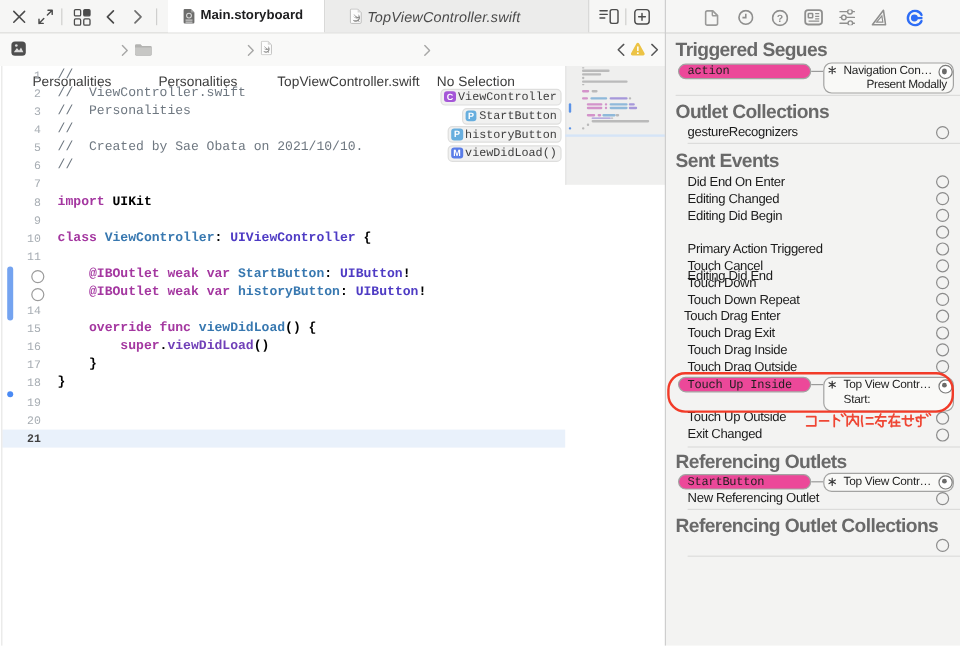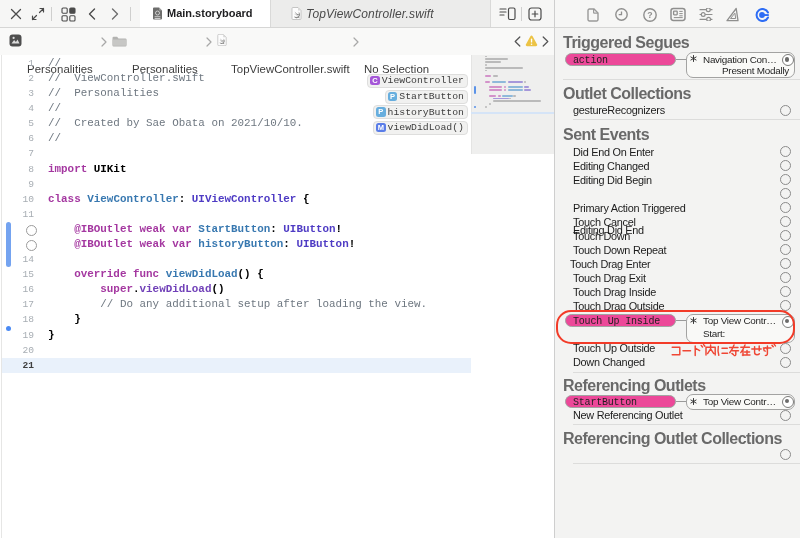--- a/index.html
+++ b/index.html
@@ -212,21 +212,20 @@
 </span>
 <span class="kw">import</span> UIKit
 
 <span class="kw">class</span> <span class="pvar">ViewController</span>: <span class="sdk">UIViewController</span> {
 
     <span class="kw">@IBOutlet weak var</span> <span class="pvar">StartButton</span>: <span class="sdk">UIButton</span>!
     <span class="kw">@IBOutlet weak var</span> <span class="pvar">historyButton</span>: <span class="sdk">UIButton</span>!
 
     <span class="kw">override func</span> <span class="pvar">viewDidLoad</span>() {
         <span class="kw">super</span>.<span class="fn">viewDidLoad</span>()
-        <span class="cmt">// Do any additional setup after loading the view.</span>
     }
 }</div>
 
   <div class="chip" style="right:332px;top:73.5px;"><span class="cicon" style="background:#a557d8;">C</span>ViewController</div>
   <div class="chip" style="right:332px;top:89.5px;"><span class="cicon" style="background:#67aede;">P</span>StartButton</div>
   <div class="chip" style="right:332px;top:105px;"><span class="cicon" style="background:#67aede;">P</span>historyButton</div>
   <div class="chip" style="right:332px;top:120.5px;"><span class="cicon" style="background:#5a7de8;">M</span>viewDidLoad()</div>
 
   <div class="mm" style="left:485px;top:55.6px;width:2px;background:#bababa;"></div>
   <div class="mm" style="left:485px;top:58.4px;width:23px;background:#bababa;"></div>
@@ -308,21 +307,21 @@
   <svg class="abs" style="left:689.5px;top:316.8px;" width="7" height="7" viewBox="0 0 7 7">
       <g stroke="#3a3a3a" stroke-width="1" stroke-linecap="round">
         <path d="M3.5 0.5 V6.5 M0.9 2 L6.1 5 M6.1 2 L0.9 5"></path>
       </g>
     </svg>
   <div class="cboxtx" style="left:703px;top:315px;">Top View Contr…</div>
   <div class="cboxtx" style="left:703px;top:328px;">Start:</div>
   <div class="radio" style="left:781.5px;top:315.5px;"></div>
   <div class="irow" style="left:573px;top:342.3px;">Touch Up Outside</div>
     <div class="circ" style="left:779.5px;top:343.1px;"></div>
-  <div class="irow" style="left:573px;top:356.2px;">Down Changed</div>
+  <div class="irow" style="left:573px;top:356.2px;">Exit Changed</div>
     <div class="circ" style="left:779.5px;top:357px;"></div>
 
   <div class="abs" style="left:556px;top:309.5px;width:239px;height:34px;border:2.3px solid #f23b28;border-radius:15px;box-sizing:border-box;"></div>
   <svg class="abs" style="left:671px;top:344px;" width="106" height="13" viewBox="0 0 106 13" fill="none" stroke="#ef4634" stroke-width="1.45" stroke-linecap="round" stroke-linejoin="round">
     <path d="M1.2 3.2 H8.8 V10.8 H1.2"></path>
     <path d="M12 6.8 H19.5"></path>
     <path d="M24.2 2 V11.5 M24.2 4 L28.6 6.6 M30.2 1.4 l1.3 1.6 M32.6 0.6 l1.3 1.6"></path>
     <path d="M35 11 V3.2 H44.2 V11 M39.6 1 V4.8 M39.6 4.8 L36.6 9.6 M39.6 4.8 L42.8 9.6"></path>
     <path d="M47.3 2.5 C46.8 5.5 46.9 8.5 47.8 11.2 M51 4.2 H56.3 M51 9.3 H56.6"></path>
     <path d="M58.5 3.4 H67 M63 1 C61.7 4.4 60.3 6.8 58.7 8.8 M61.4 6.8 H67.5 M64.8 6.8 V10.6 q0 1.2-1.6 1 M60.9 9.4 l1.6 1.2"></path>

